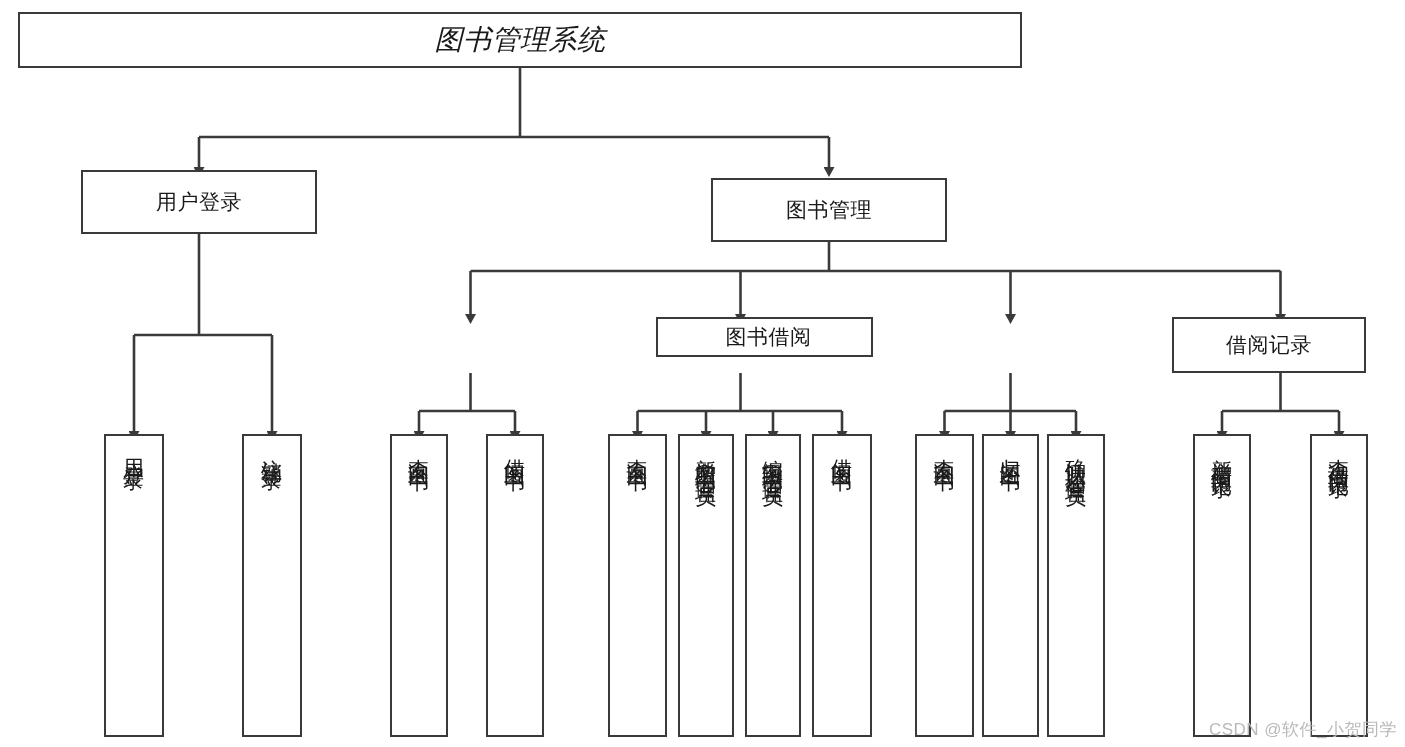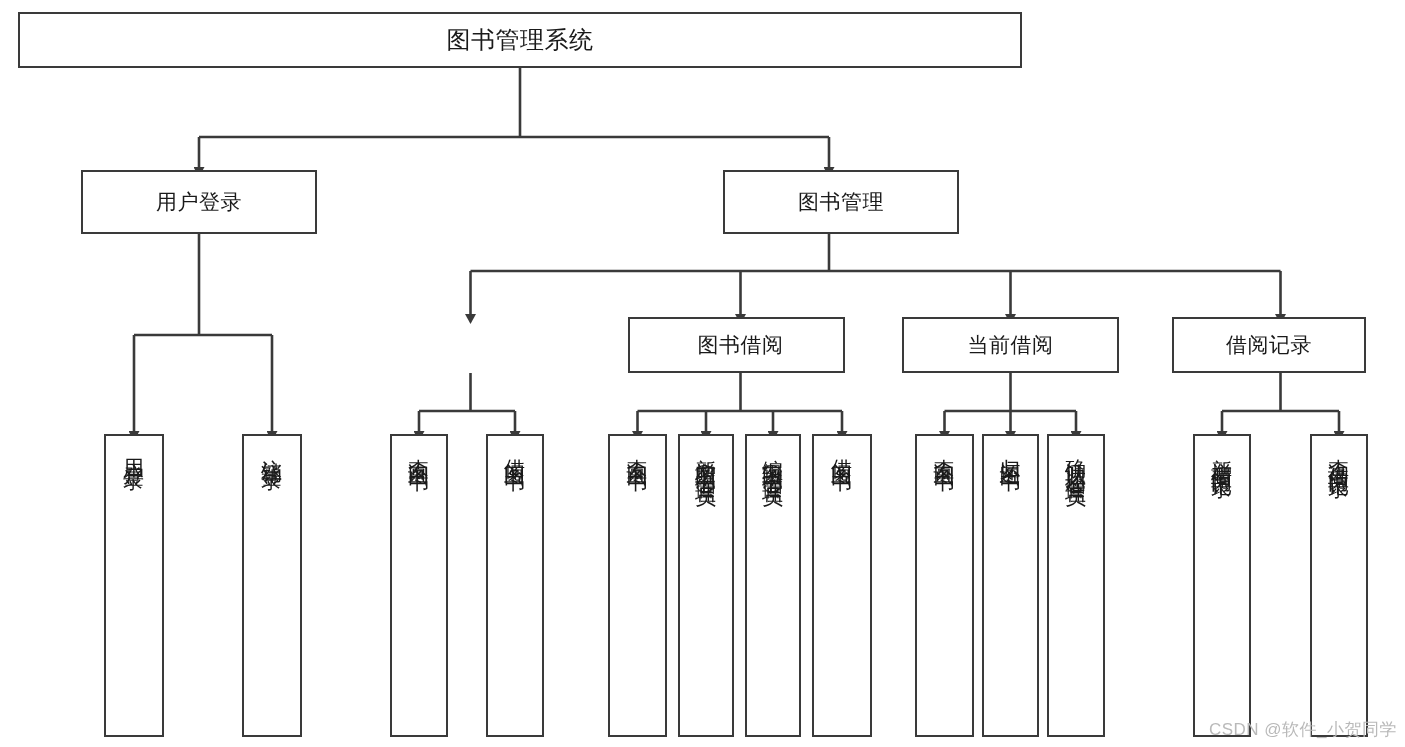--- a/index.html
+++ b/index.html
@@ -48,21 +48,22 @@
   }
   .node-box.vertical .node-label {
     writing-mode: vertical-rl;
     text-orientation: upright;
     font-size: 21px;
     letter-spacing: 4px;
     white-space: normal;
     line-height: 1;
   }
   .node-box.root .node-label {
-    font-size: 24px;
+    font-size: 28px;
+    font-style: italic;
   }
   .watermark {
     position: absolute;
     right: 8px;
     bottom: 6px;
     color: #b9b9b9;
     font-size: 17px;
     letter-spacing: 0.5px;
     white-space: nowrap;
     pointer-events: none;
@@ -117,32 +118,29 @@
   </svg>
 
   <div class="node-box root" style="left:18px;top:12px;width:1004px;height:56px;">
     <span class="node-label">图书管理系统</span>
   </div>
 
   <div class="node-box" style="left:81px;top:170px;width:236px;height:64px;">
     <span class="node-label">用户登录</span>
   </div>
 
-  <div class="node-box" style="left:711px;top:170px;width:236px;height:64px;margin-left:12px;">
+  <div class="node-box" style="left:711px;top:178px;width:236px;height:64px;">
     <span class="node-label">图书管理</span>
   </div>
 
 
-  <div class="node-box" style="left:628px;top:317px;width:217px;height:56px;padding-left:8px;">
+  <div class="node-box" style="left:656px;top:317px;width:217px;height:40px;padding-left:8px;">
     <span class="node-label">图书借阅</span>
   </div>
 
-  <div class="node-box" style="left:902px;top:317px;width:217px;height:56px;">
-    <span class="node-label">当前借阅</span>
-  </div>
 
   <div class="node-box" style="left:1172px;top:317px;width:194px;height:56px;">
     <span class="node-label">借阅记录</span>
   </div>
 
   <div class="node-box vertical" style="left:104px;top:434px;width:60px;height:303px;">
     <span class="node-label">用户登录</span>
   </div>
 
   <div class="node-box vertical" style="left:242px;top:434px;width:60px;height:303px;">

